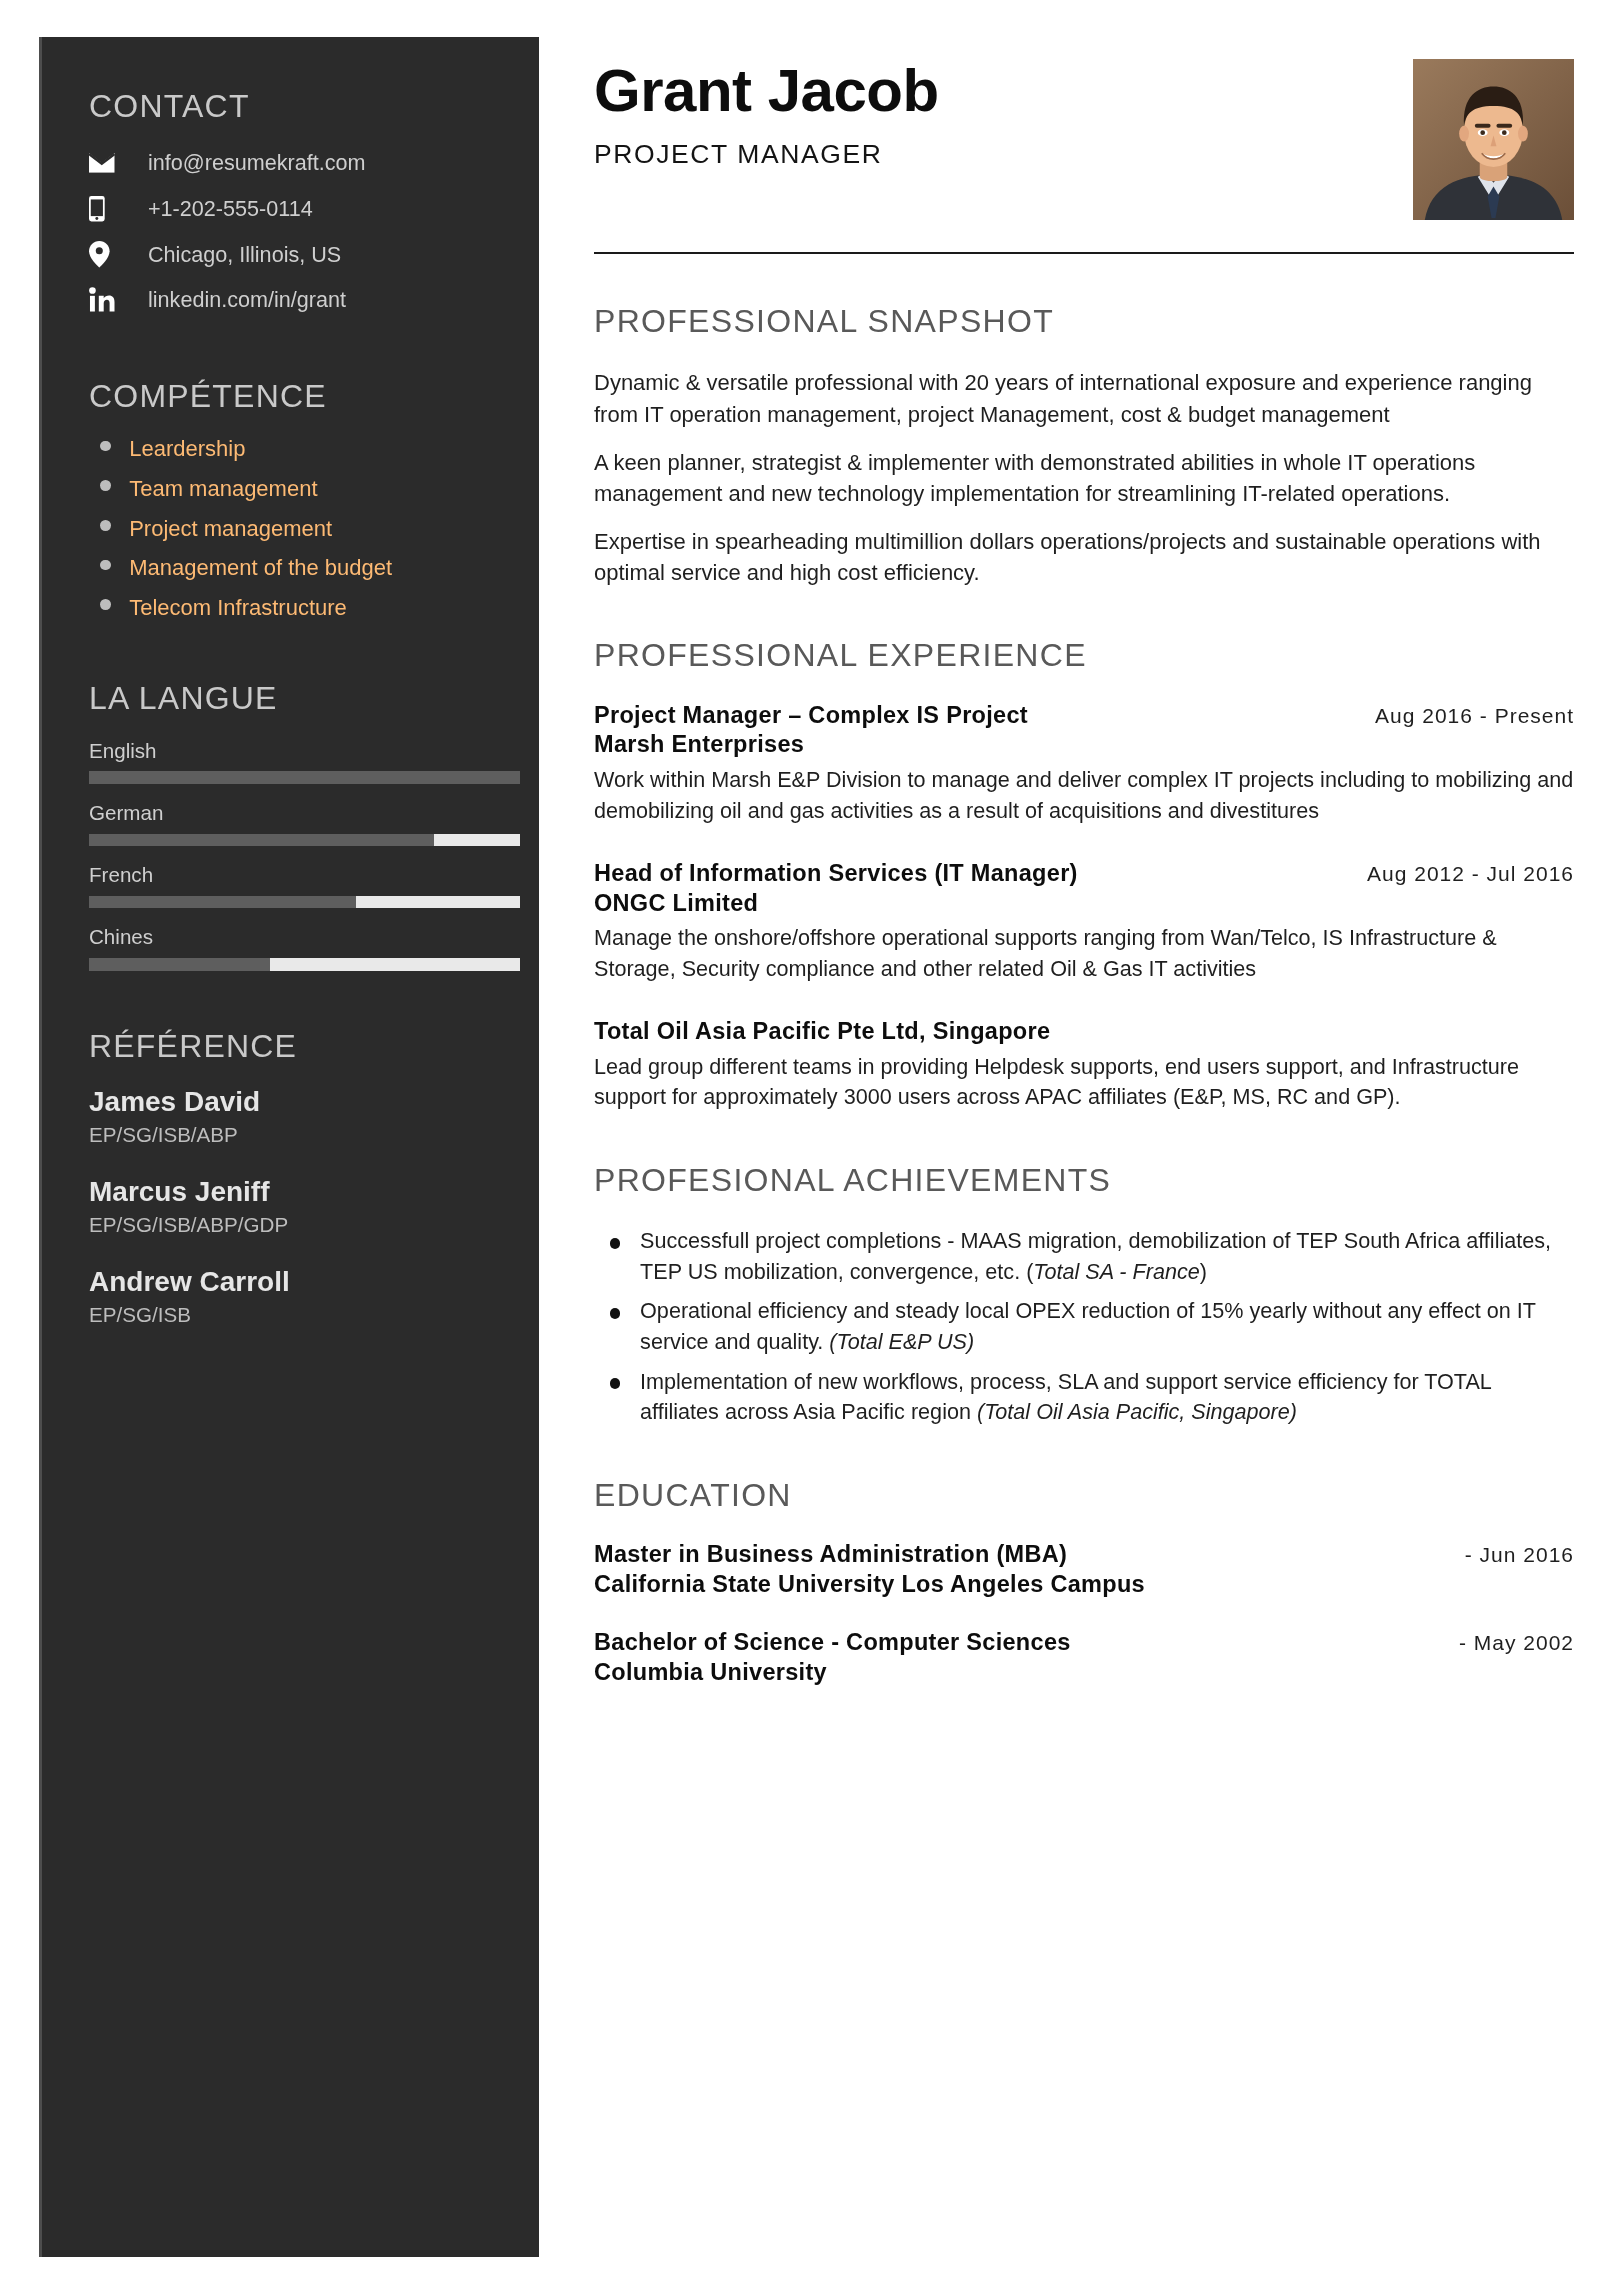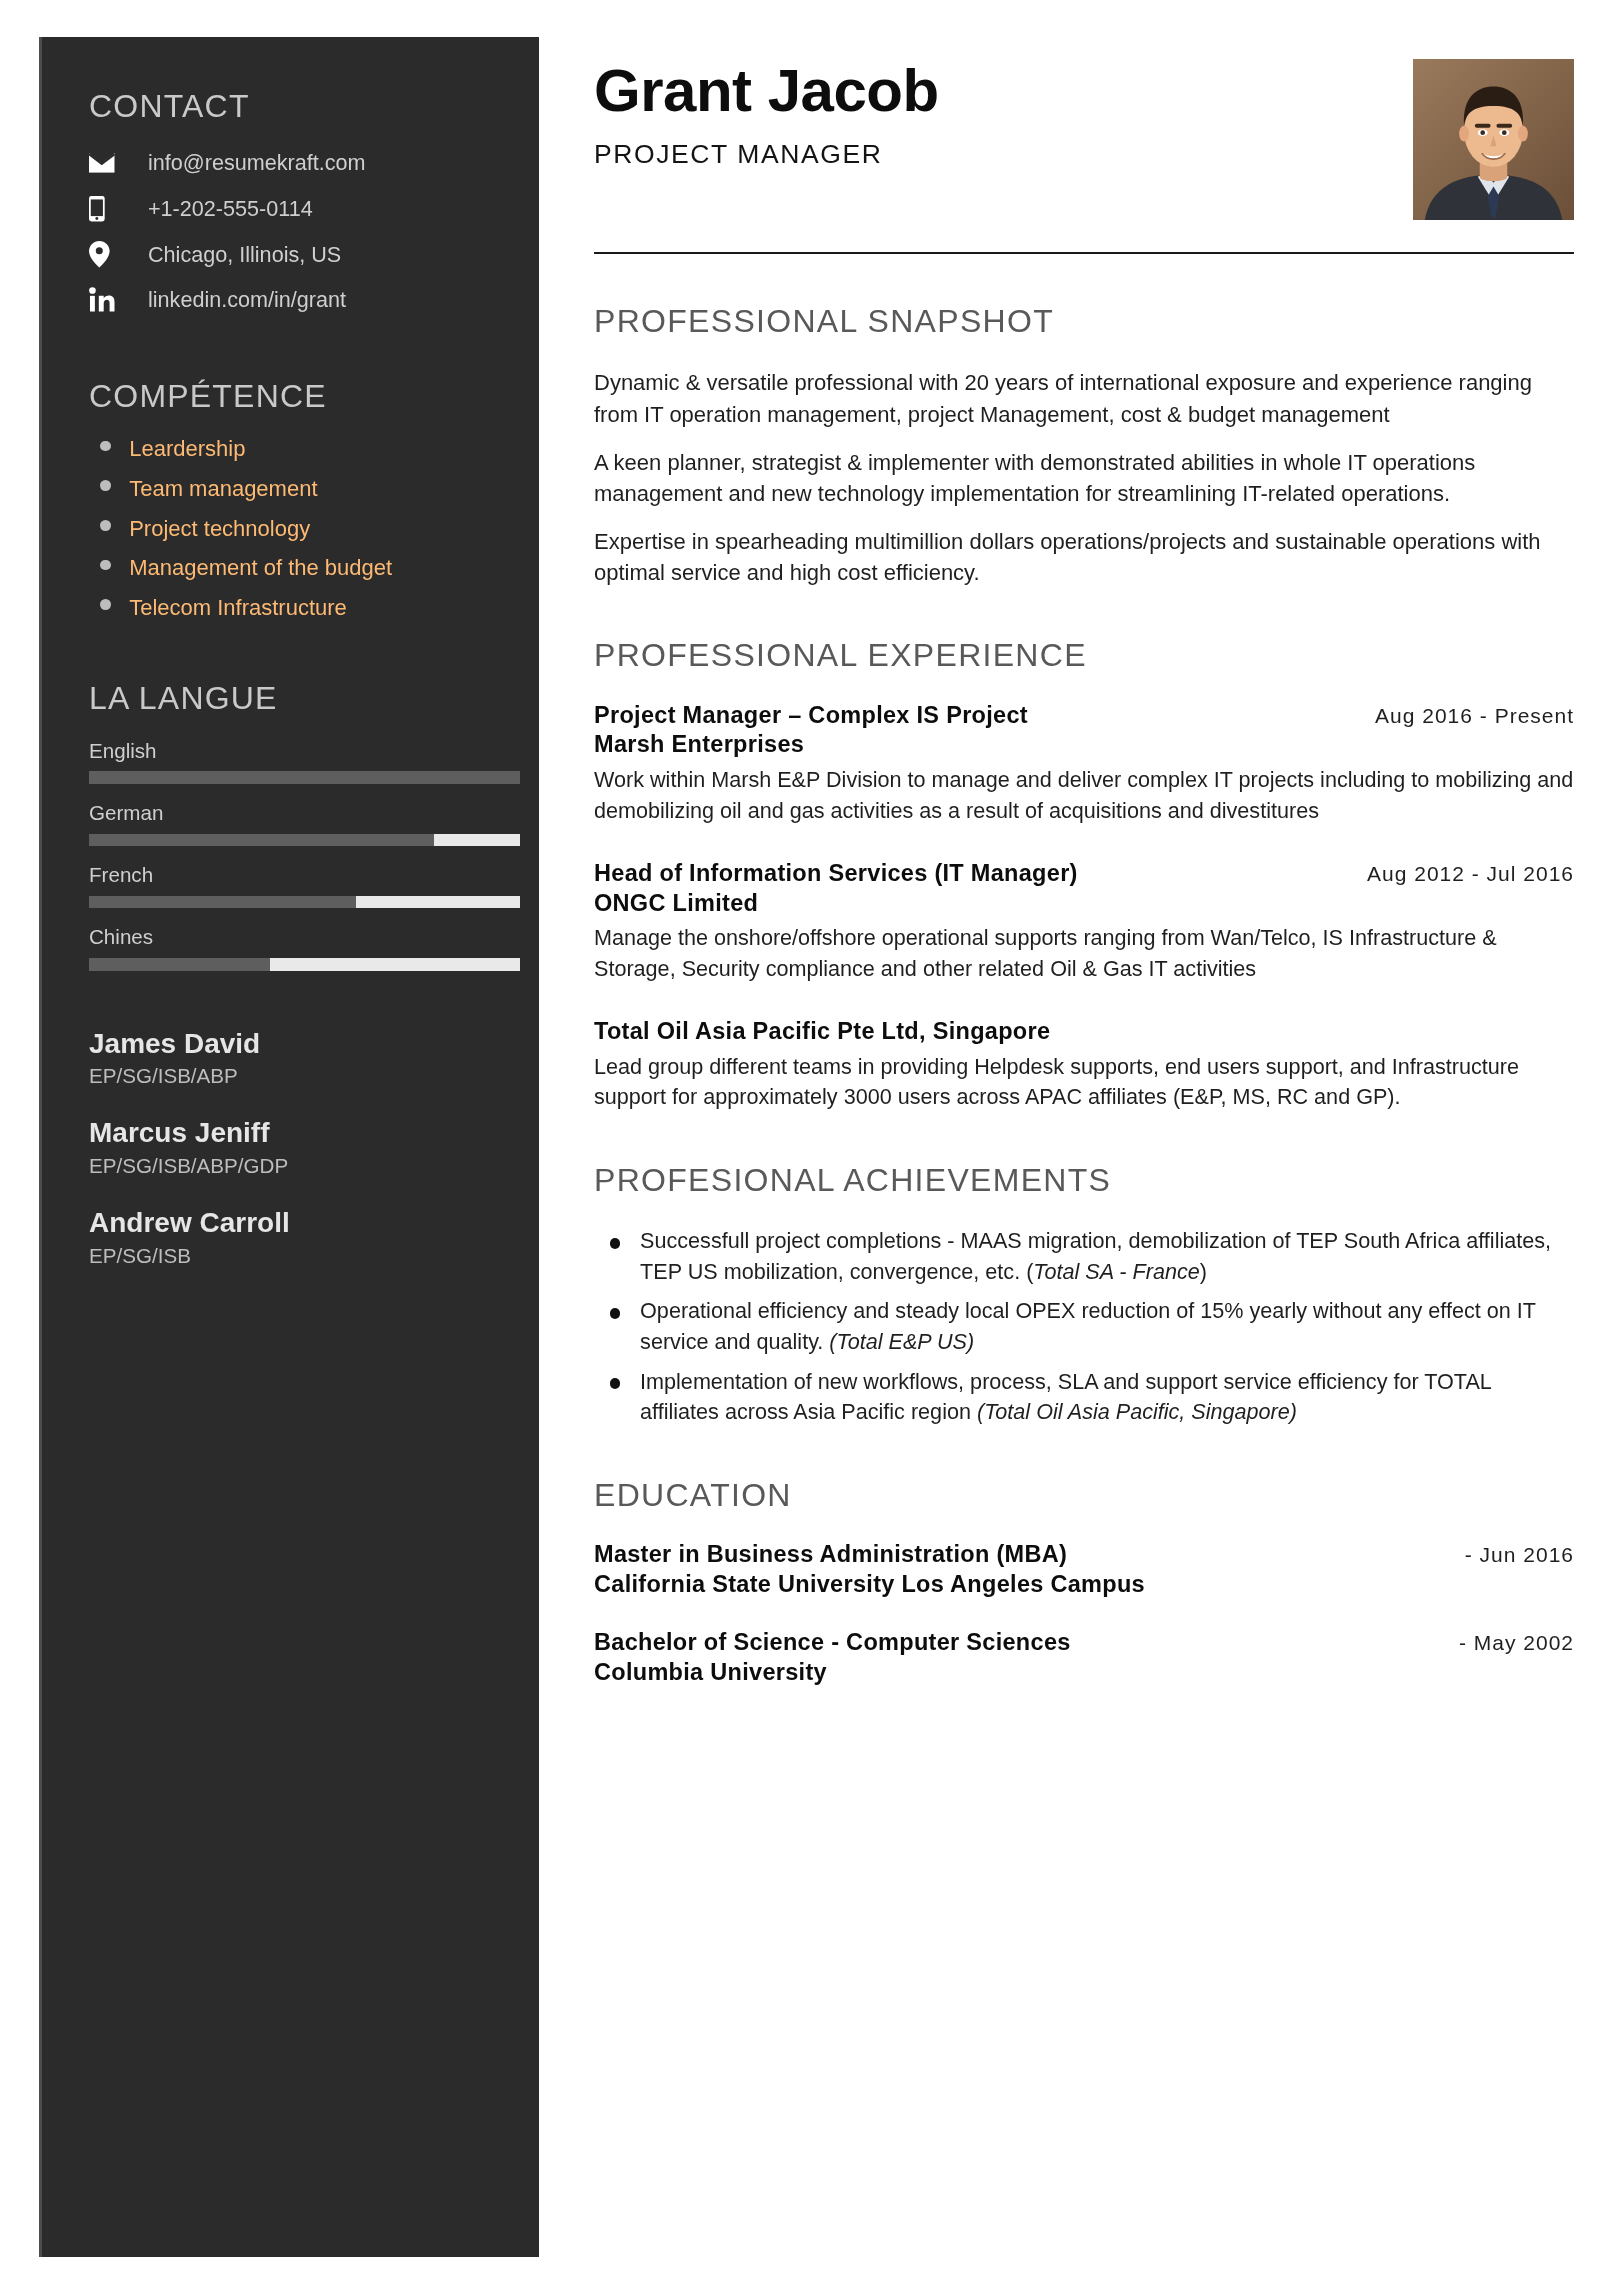--- a/index.html
+++ b/index.html
@@ -319,21 +319,21 @@
       <li class="skill-item">
         <span class="skill-bullet"></span>
         <span class="skill-text">Leardership</span>
       </li>
       <li class="skill-item">
         <span class="skill-bullet"></span>
         <span class="skill-text">Team management</span>
       </li>
       <li class="skill-item">
         <span class="skill-bullet"></span>
-        <span class="skill-text">Project technology</span>
+        <span class="skill-text">Project management</span>
       </li>
       <li class="skill-item">
         <span class="skill-bullet"></span>
         <span class="skill-text">Management of the budget</span>
       </li>
       <li class="skill-item">
         <span class="skill-bullet"></span>
         <span class="skill-text">Telecom Infrastructure</span>
       </li>
     </ul>
@@ -359,20 +359,21 @@
         </div>
       </div>
       <div class="lang-item">
         <div class="lang-name">Chines</div>
         <div class="lang-bar">
           <div class="lang-fill" style="width: 42%;"></div>
         </div>
       </div>
     </div>
 
+    <h2 class="side-heading">RÉFÉRENCE</h2>
     <div class="ref-block">
       <div class="ref-item">
         <div class="ref-name">James David</div>
         <div class="ref-role">EP/SG/ISB/ABP</div>
       </div>
       <div class="ref-item">
         <div class="ref-name">Marcus Jeniff</div>
         <div class="ref-role">EP/SG/ISB/ABP/GDP</div>
       </div>
       <div class="ref-item">

